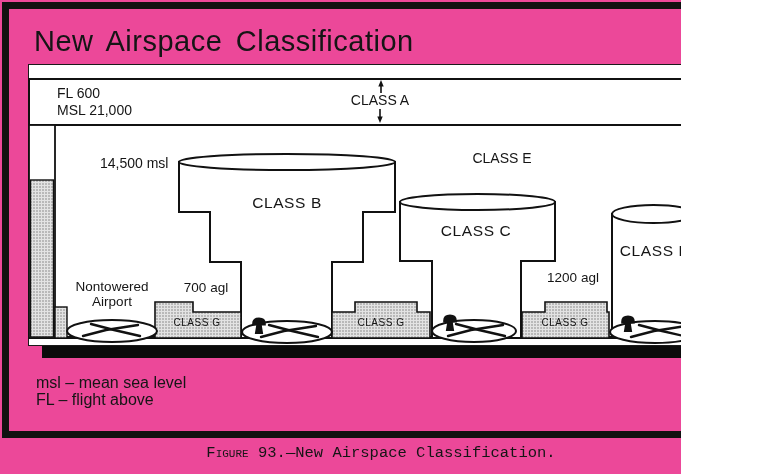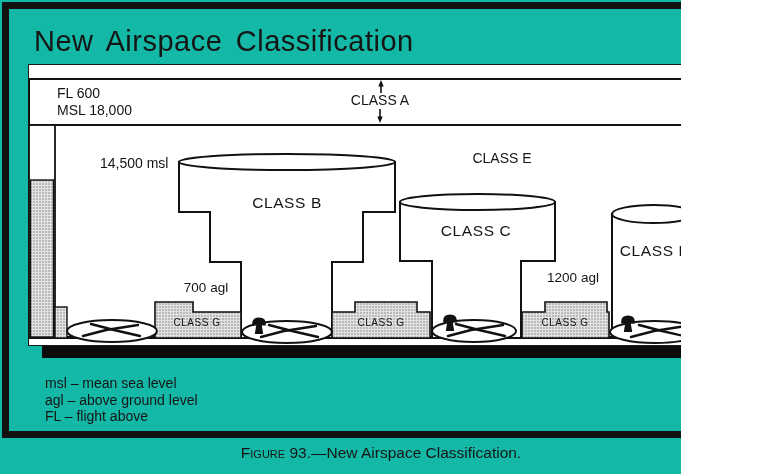--- a/index.html
+++ b/index.html
@@ -1,17 +1,17 @@
 <!DOCTYPE html>
 <html><head>
 <meta charset="utf-8">
 <style>
   html,body{margin:0;padding:0;background:#ffffff;}
   .stage{
-    position:relative;width:681px;height:474px;background:#14b8a6;overflow:hidden;
+    position:relative;width:681px;height:474px;background:#ec4899;overflow:hidden;
     font-family:"Liberation Sans", sans-serif;color:#151515;
   }
   .abs{position:absolute;}
   .frame{
     left:2px;top:2px;width:754px;height:436px;border:7px solid #111;
     box-sizing:border-box;background:transparent;
   }
   .title{
     left:34px;top:25px;font-size:29px;letter-spacing:.5px;word-spacing:5px;
     font-weight:500;white-space:nowrap;
@@ -28,24 +28,24 @@
   .classa-band{
     position:absolute;left:0;top:0;right:0;height:44px;
     border-bottom:2.5px solid #111;
   }
   .svglayer{left:0;top:0;width:768px;height:474px;}
   .lbl{position:absolute;font-size:14px;white-space:nowrap;line-height:17px;}
   .ctr{transform:translateX(-50%);text-align:center;}
   .cls{font-size:15.5px;letter-spacing:.6px;text-align:right;}
   .small{font-size:13.5px;line-height:15px;}
   .classg{font-size:10px;letter-spacing:.5px;}
-  .legend{left:45px;top:375px;font-size:14px;line-height:16.5px;}
+  .legend{left:36px;top:375px;font-size:16px;line-height:16.5px;}
   .caption{
     left:381px;top:444px;transform:translateX(-50%);
-    font-family:Liberation Sans, sans-serif;font-size:15.5px;white-space:nowrap;
+    font-family:Liberation Mono, monospace;font-size:15.5px;white-space:nowrap;
   }
   .caption .sc{font-variant:small-caps;}
 </style>
 </head>
 <body>
 
 <div class="stage">
 
   <div class="abs shadow"></div>
   <div class="abs sheet"></div>
@@ -113,40 +113,43 @@
       <line x1="380" y1="109" x2="380" y2="117"></line>
       <path d="M380 123 L377.3 116.5 L382.7 116.5 Z" fill="#111" stroke="none"></path>
     </g>
   </svg>
 
   <div class="abs frame"></div>
 
   <div class="abs title">New Airspace Classification</div>
 
   <div class="abs lbl" style="left:57px;top:85px;">FL 600</div>
-  <div class="abs lbl" style="left:57px;top:102px;">MSL 18,000</div>
+  <div class="abs lbl" style="left:57px;top:102px;">MSL 21,000</div>
   <div class="abs lbl ctr" style="left:380px;top:92px;">CLASS A</div>
 
   <div class="abs lbl" style="left:72px;top:155px;margin-left:28px;">14,500 msl</div>
   <div class="abs lbl ctr" style="left:502px;top:150px;">CLASS E</div>
 
   <div class="abs lbl ctr cls" style="left:287px;top:194px;">CLASS B</div>
   <div class="abs lbl ctr cls" style="left:476px;top:222px;">CLASS C</div>
   <div class="abs lbl ctr cls" style="left:655px;top:242px;">CLASS D</div>
 
+  <div class="abs lbl ctr small" style="left:112px;top:279px;">
+    <div>Nontowered</div>
+    <div>Airport</div>
+  </div>
   <div class="abs lbl ctr small" style="left:206px;top:280px;">700 agl</div>
   <div class="abs lbl ctr small" style="left:573px;top:270px;">1200 agl</div>
 
   <div class="abs lbl ctr classg" style="left:197px;top:314px;">CLASS G</div>
   <div class="abs lbl ctr classg" style="left:381px;top:314px;">CLASS G</div>
   <div class="abs lbl ctr classg" style="left:565px;top:314px;">CLASS G</div>
 
   <div class="abs legend">
     <div>msl – mean sea level</div>
-    <div>agl – above ground level</div>
     <div>FL – flight above</div>
   </div>
 
   <div class="abs caption">
     <span class="sc">Figure 93.</span><span>—New Airspace Classification.</span>
   </div>
 
 </div>
 
 </body></html>

